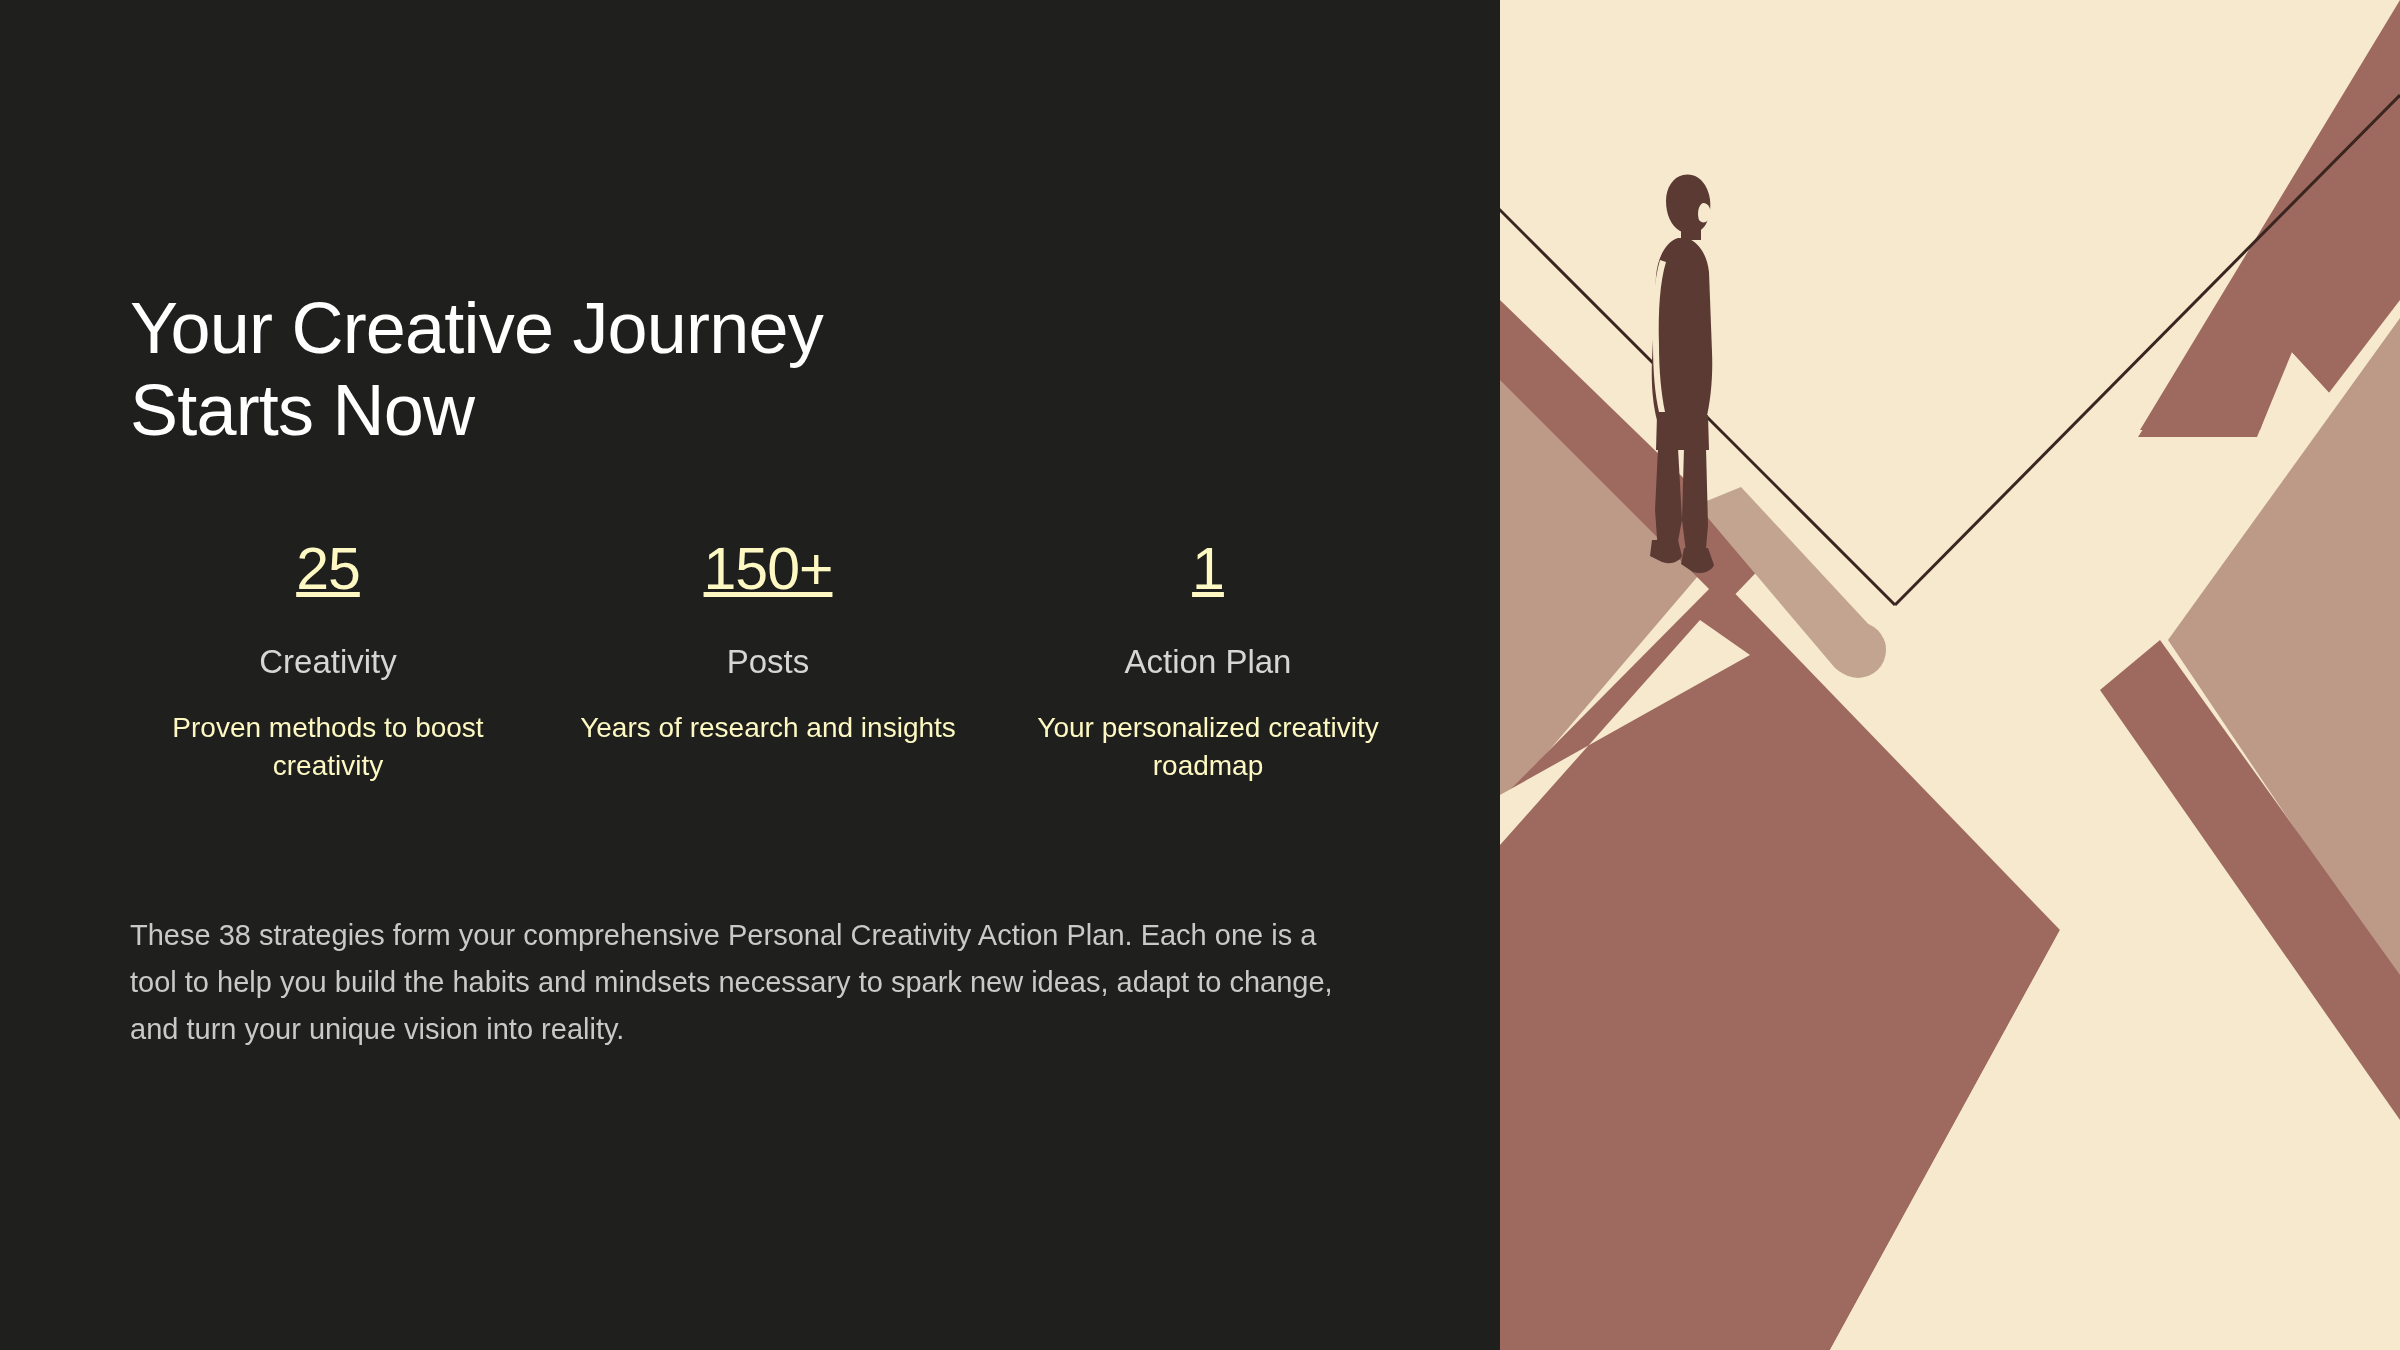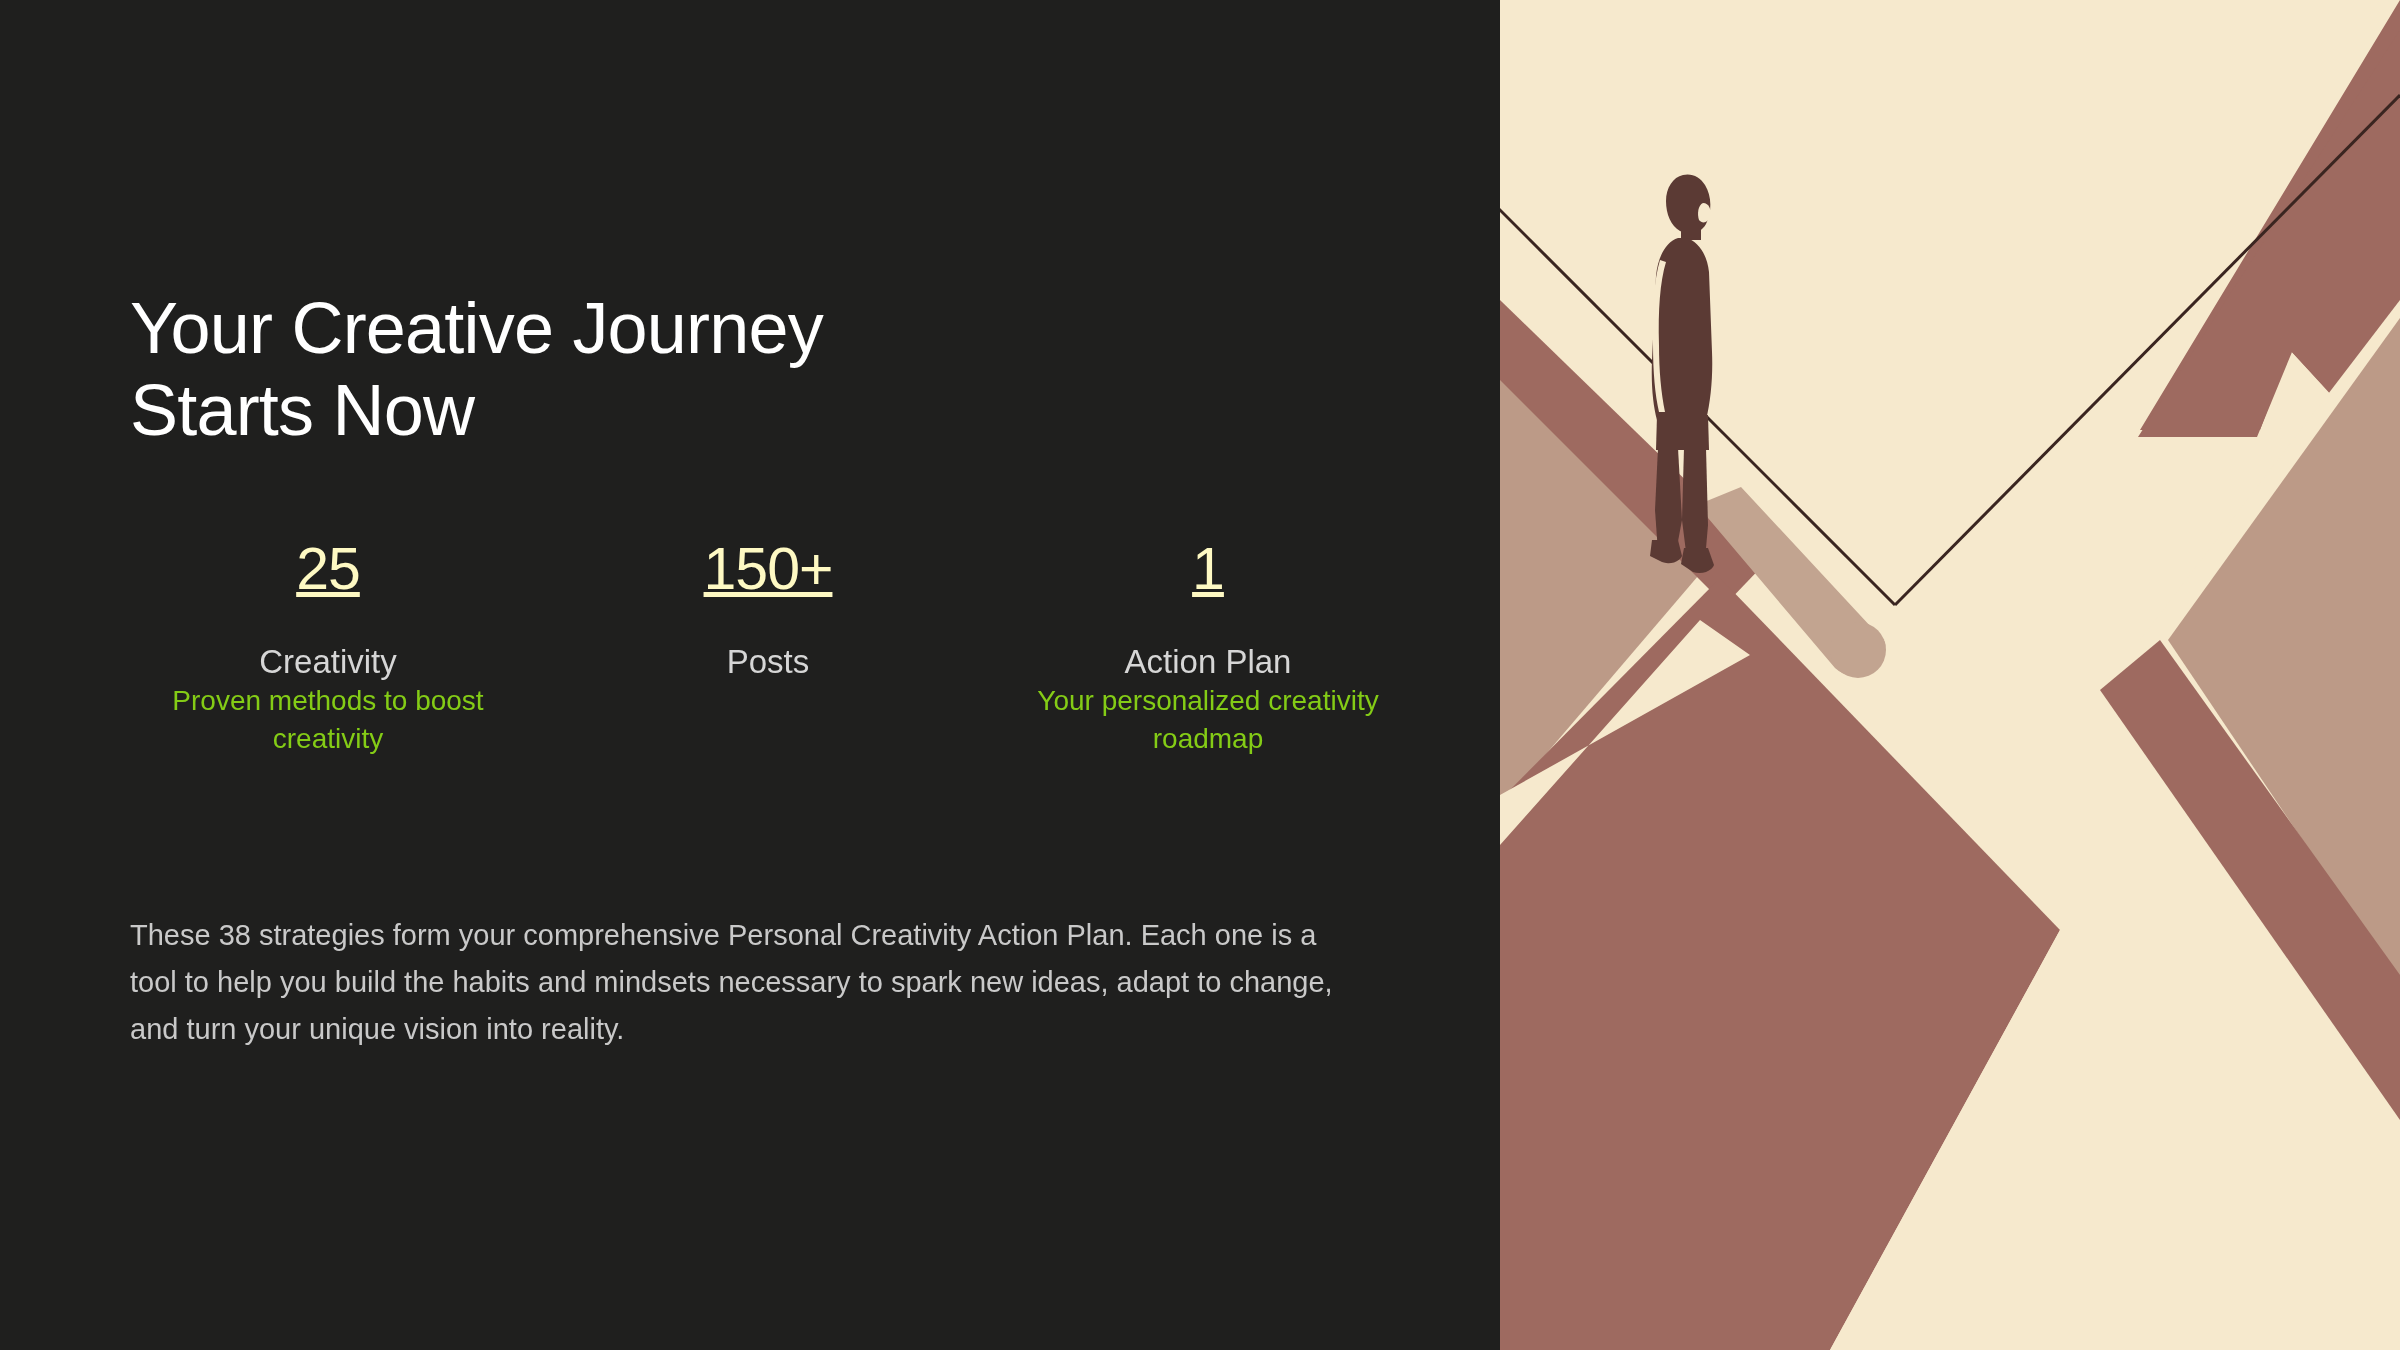--- a/index.html
+++ b/index.html
@@ -64,24 +64,25 @@
     text-decoration: underline;
   }
   .stat-label {
     color: #d6d6d6;
     font-size: 33px;
     font-weight: 400;
     line-height: 1.2;
     margin-top: 43px;
   }
   .stat-desc {
-    color: #84cc16;
+    color: #fef9c3;
     font-size: 28px;
     font-weight: 400;
     line-height: 1.36;
+    margin-top: 27px;
     padding: 0 22px;
   }
 
   #body-copy {
     position: absolute;
     left: 130px;
     top: 912px;
     width: 1215px;
     margin: 0;
     color: #c9c9c9;
@@ -119,20 +120,21 @@
 
       <div class="stat-col">
         <div class="stat-value">25</div>
         <div class="stat-label">Creativity</div>
         <div class="stat-desc">Proven methods to boost creativity</div>
       </div>
 
       <div class="stat-col">
         <div class="stat-value">150+</div>
         <div class="stat-label">Posts</div>
+        <div class="stat-desc">Years of research and insights</div>
       </div>
 
       <div class="stat-col">
         <div class="stat-value">1</div>
         <div class="stat-label">Action Plan</div>
         <div class="stat-desc">Your personalized creativity roadmap</div>
       </div>
 
     </div>
 

